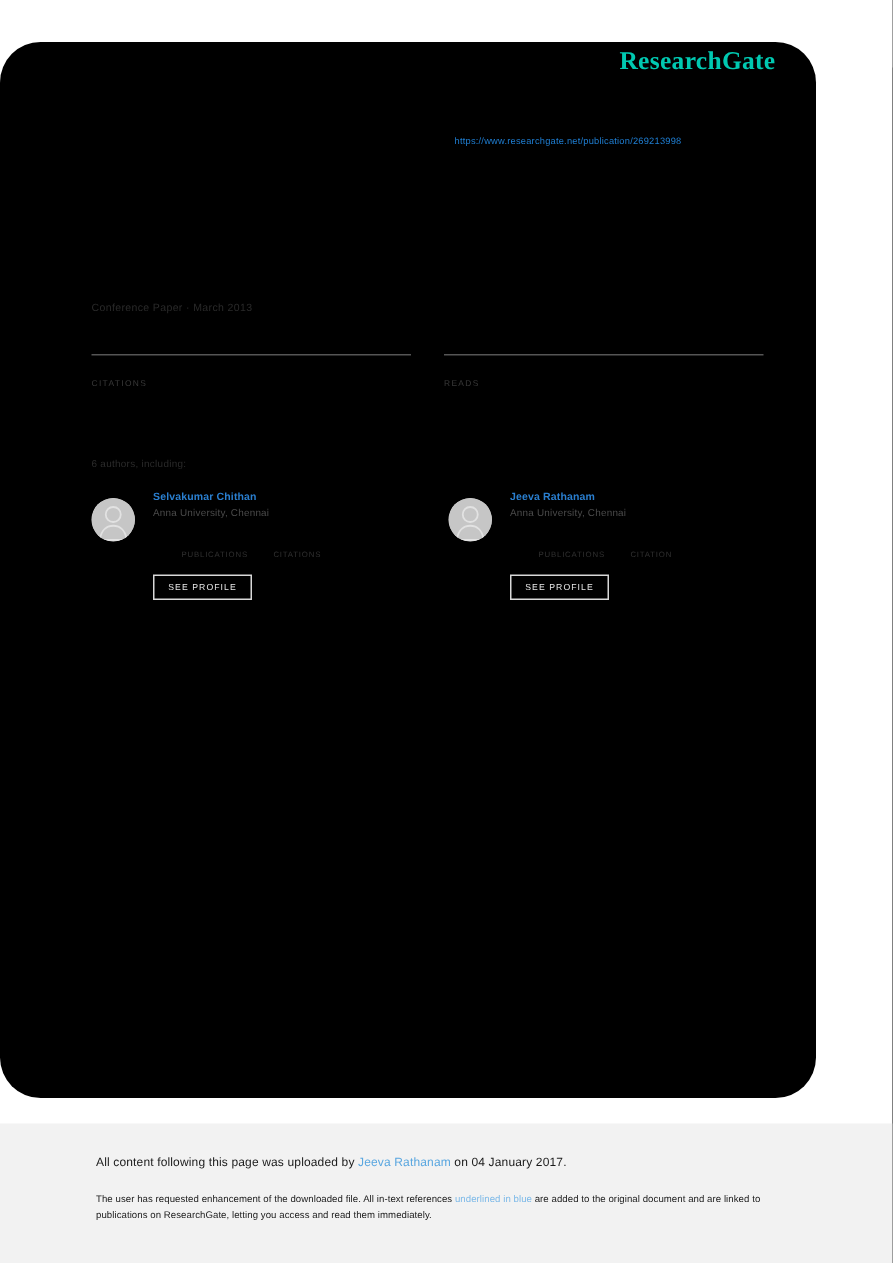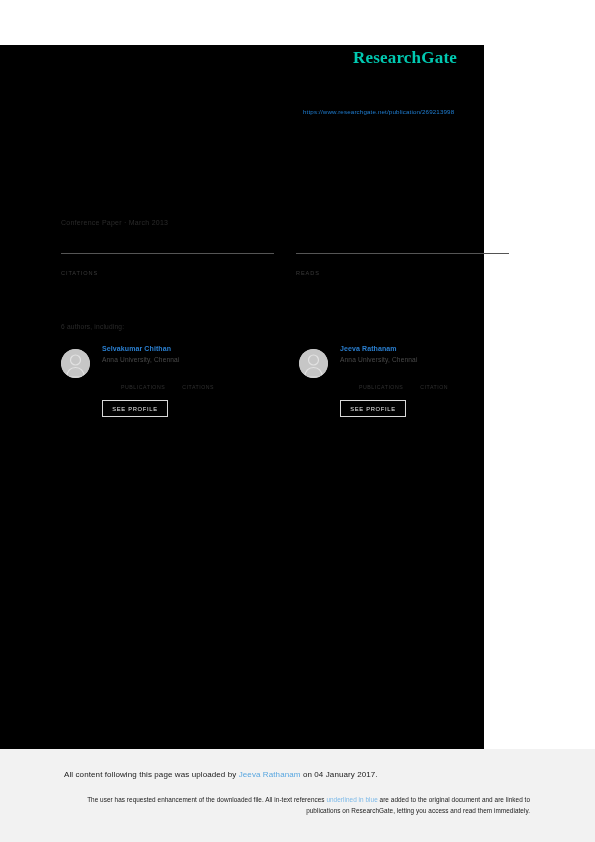--- a/index.html
+++ b/index.html
@@ -20,24 +20,25 @@
     position: absolute;
     left: 0; top: 0;
     width: 595px;
     height: 45px;
     background: #ffffff;
   }
 
   
   .page-body {
     position: absolute;
-    left: 0; top: 45px;
-    width: 484px;
+    left: 0; top: 28px;
+    width: 544px;
     height: 704px;
     background: #000000;
+    border-radius: 27px;
   }
 
   
   .rg-logo {
     position: absolute;
     right: 27px;
     top: 3px;
     font-family: "Liberation Serif", serif;
     font-size: 17px;
     font-weight: bold;
@@ -201,21 +202,20 @@
   }
 
   
   .footer {
     position: absolute;
     left: 0;
     top: 749px;
     width: 595px;
     height: 93px;
     background: #f2f2f2;
-    text-align: right;
   }
   .footer-upload {
     position: absolute;
     left: 64px;
     top: 21px;
     font-size: 8px;
     color: #1a1a1a;
     letter-spacing: 0.1px;
     white-space: nowrap;
   }

